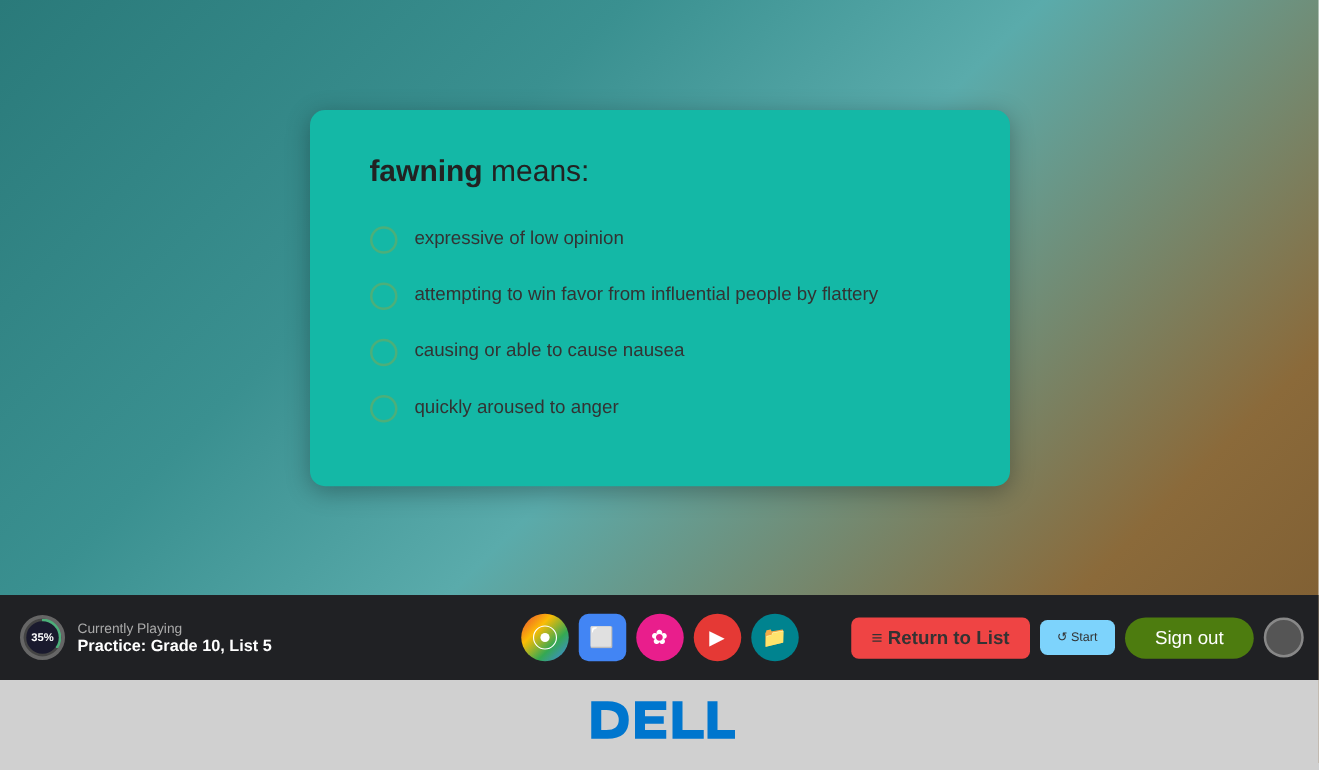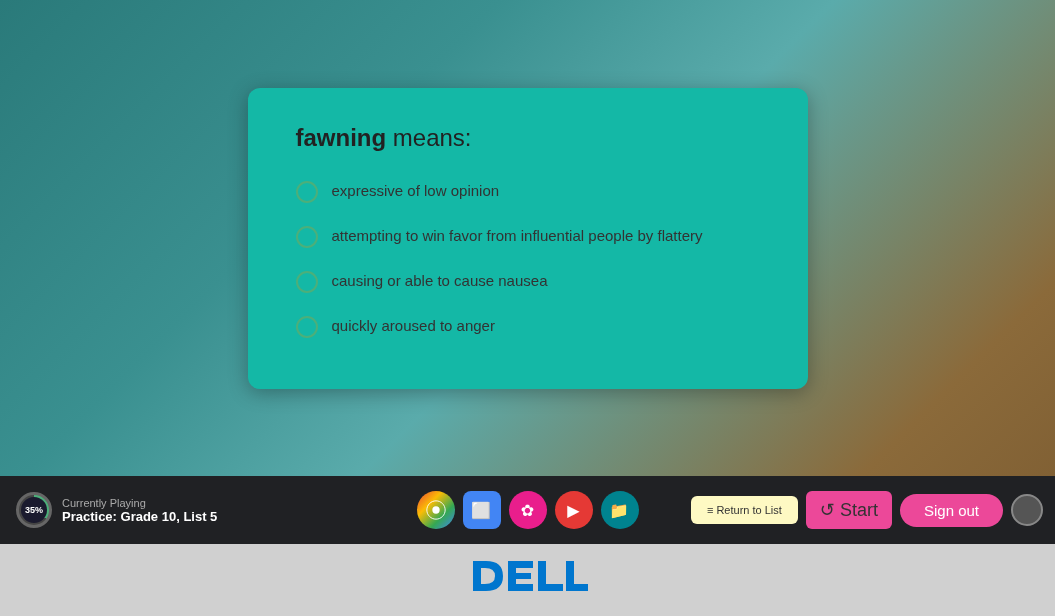--- a/index.html
+++ b/index.html
@@ -161,48 +161,49 @@
 
     
     .taskbar-right {
       display: flex;
       align-items: center;
       gap: 8px;
       padding-right: 12px;
     }
 
     .return-btn {
-      background: #fef9c3;
+      background: #ef4444;
       color: #333;
       border: none;
       border-radius: 6px;
       padding: 8px 16px;
-      font-size: 11px;
+      font-size: 15px;
       cursor: pointer;
       display: flex;
       align-items: center;
       gap: 6px;
       white-space: nowrap;
+      font-weight: bold;
     }
 
     .start-btn {
-      background: #ec4899;
+      background: #7dd3fc;
       color: #333;
       border: none;
       border-radius: 6px;
       padding: 8px 14px;
-      font-size: 18px;
+      font-size: 10px;
       cursor: pointer;
       display: flex;
       align-items: center;
       gap: 6px;
     }
 
     .signout-btn {
-      background: #ec4899;
+      background: #4d7c0f;
       color: #fff;
       border: none;
       border-radius: 20px;
       padding: 8px 24px;
       font-size: 15px;
       cursor: pointer;
       font-weight: 500;
     }
 
     .user-dot {

